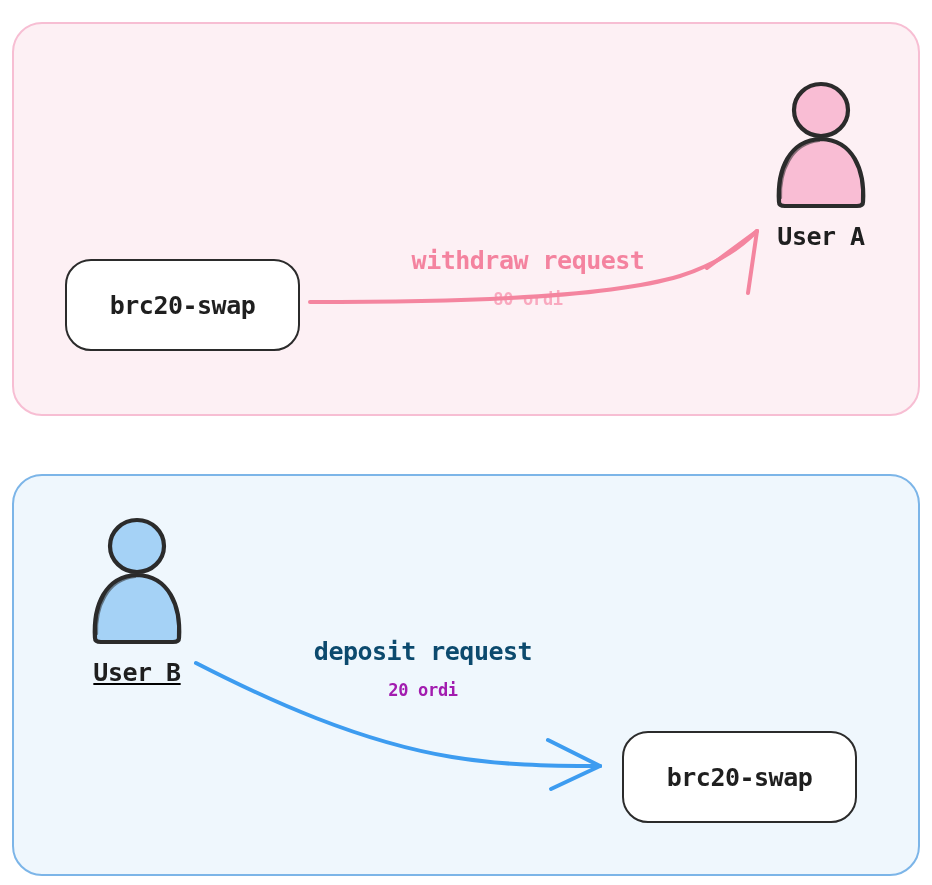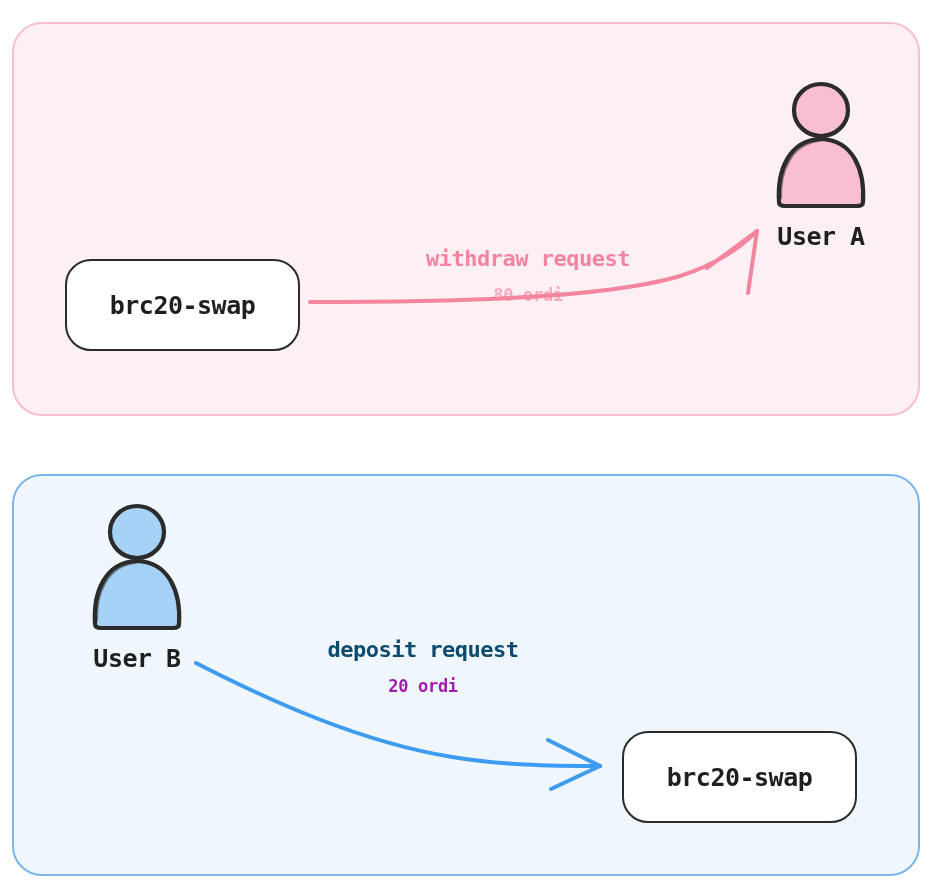--- a/index.html
+++ b/index.html
@@ -97,32 +97,33 @@
     margin-top: 2px;
     white-space: nowrap;
   }
   #actor-user-a {
     left: 746px;
     top: 78px;
     text-align: center;
   }
   #actor-user-b {
     left: 62px;
-    top: 500px;
+    top: 514px;
+    text-decoration: underline;
   }
 
   
   .edge-label {
     position: absolute;
     white-space: nowrap;
     font-family: "DejaVu Sans Mono", "Liberation Mono", monospace;
     text-align: center;
   }
   .edge-label .edge-title {
-    font-size: 22px;
+    font-size: 25px;
     font-weight: 700;
     letter-spacing: -0.5px;
     display: block;
   }
   .edge-label .edge-sub {
     font-size: 17px;
     font-weight: 700;
     letter-spacing: -0.3px;
     display: block;
     margin-top: 14px;

